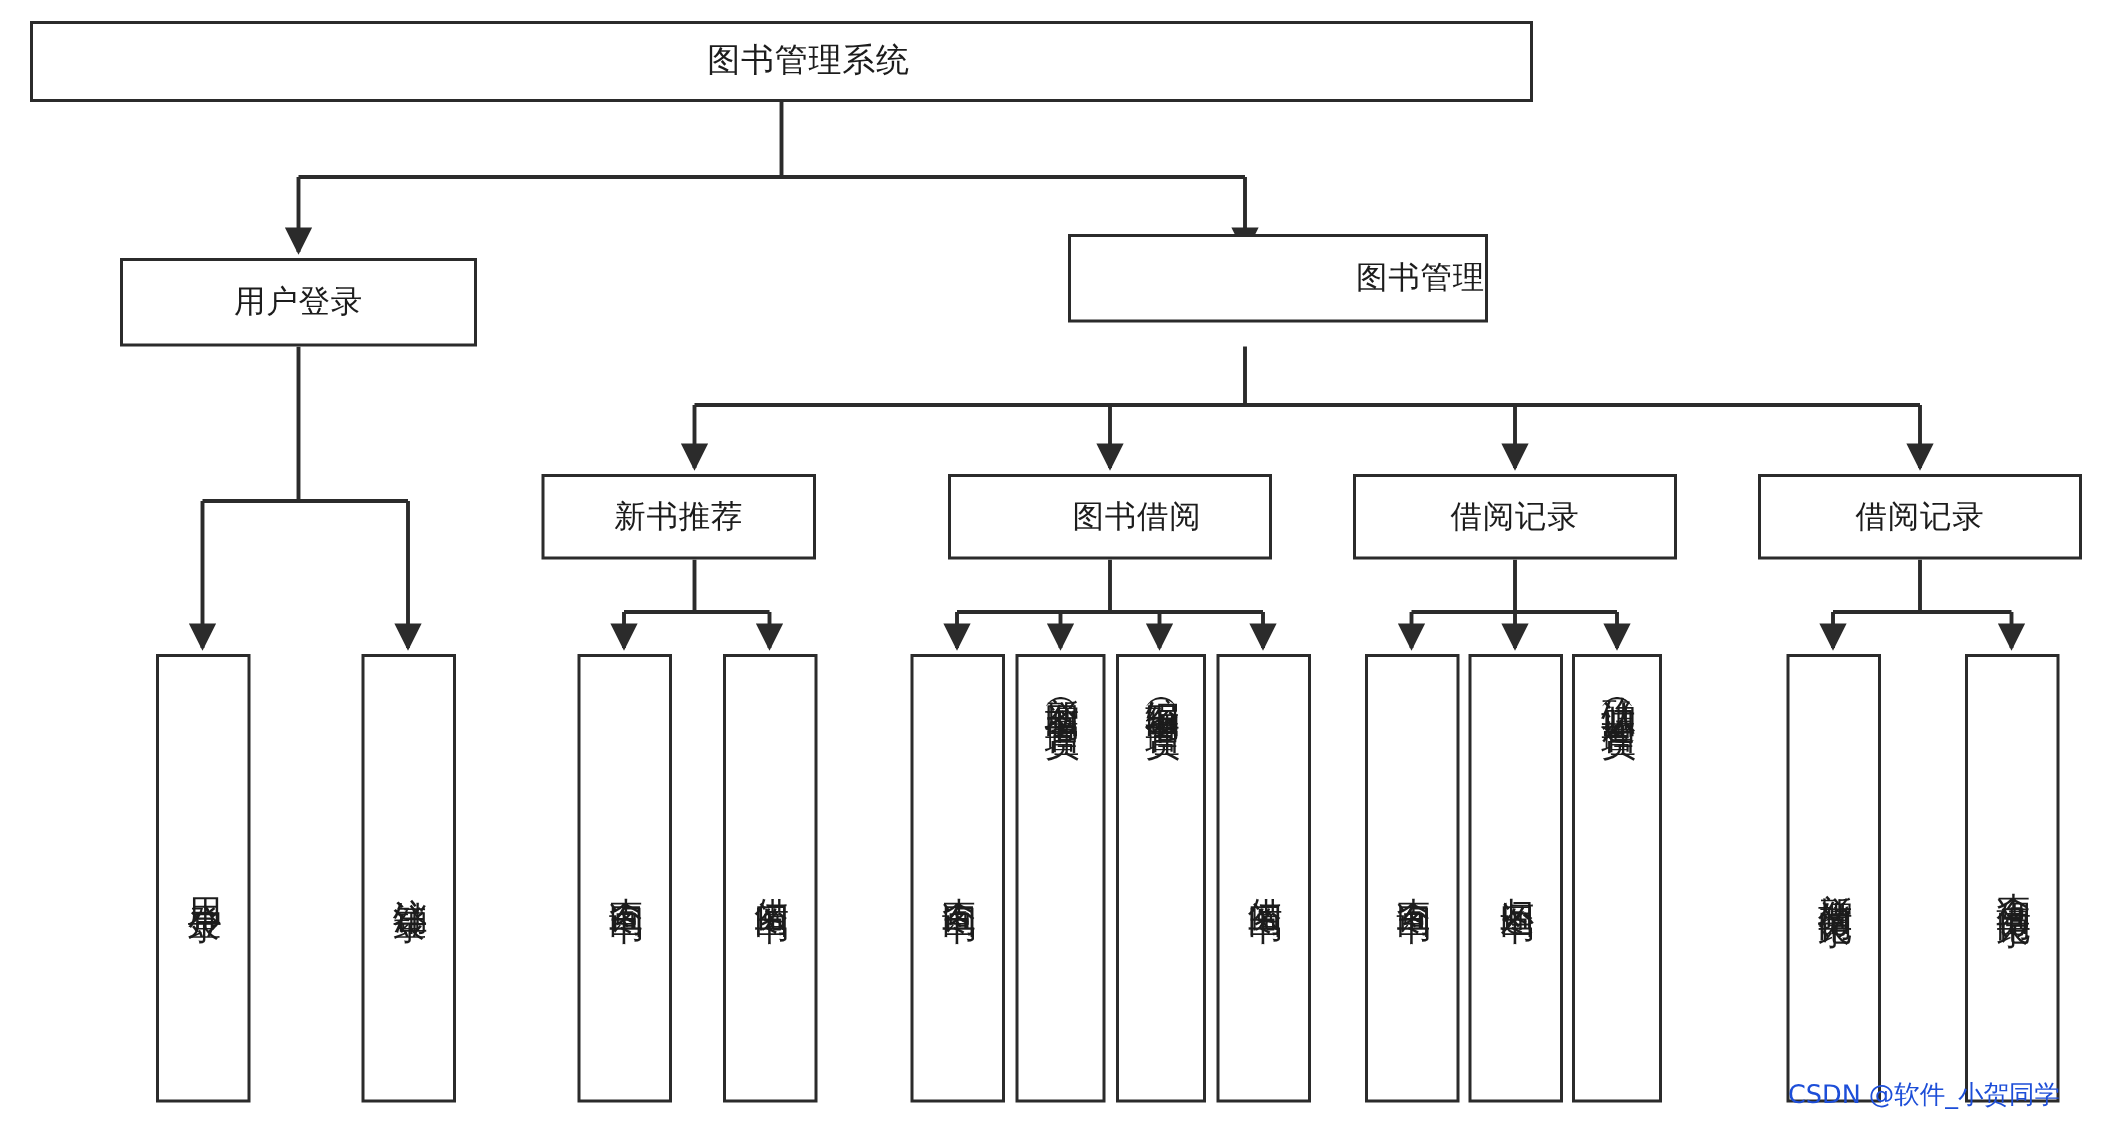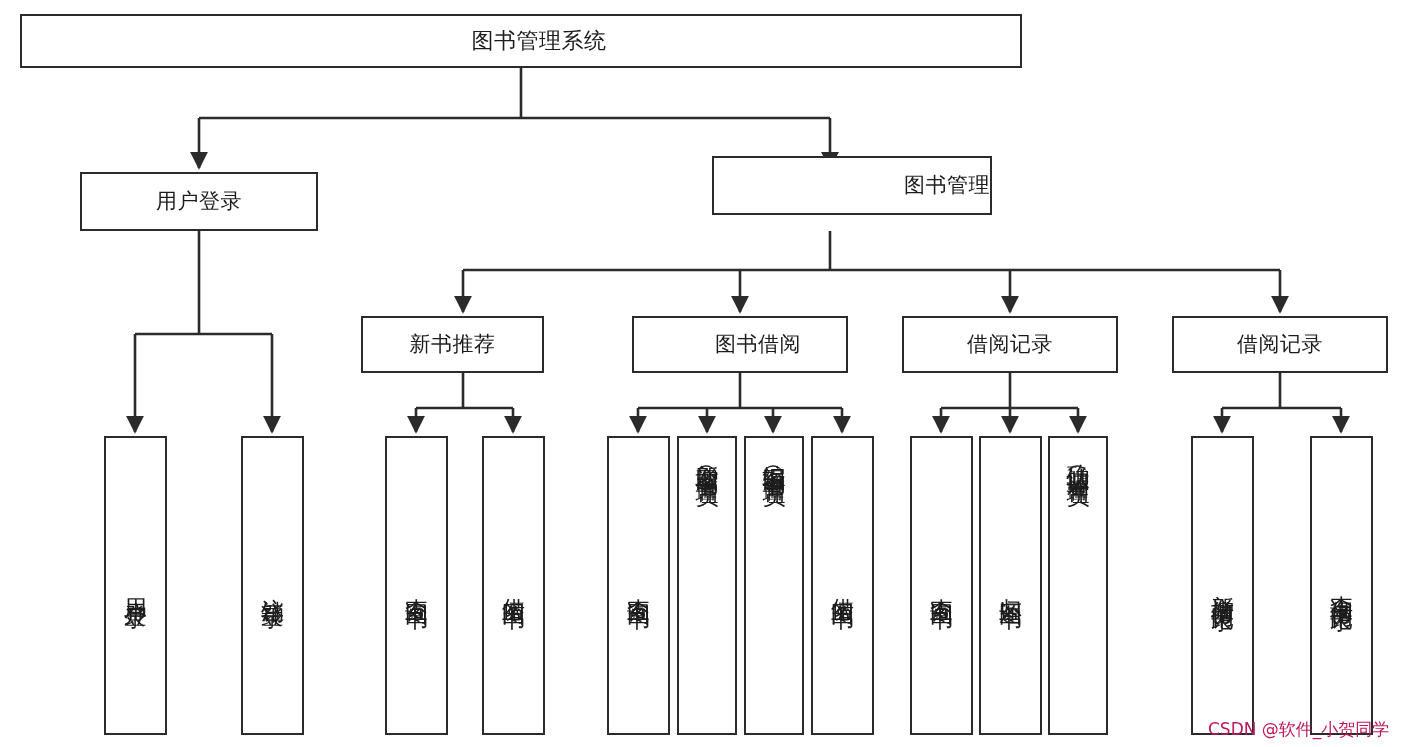--- a/index.html
+++ b/index.html
@@ -57,26 +57,25 @@
   }
   .node.vert.mid {
     align-items: center;
     padding-top: 0;
   }
   .node.root .lbl {
     font-size: 22px;
   }
   .watermark {
     position: absolute;
-    color: #be185d;
+    color: #1d4ed8;
     font-size: 17px;
     white-space: nowrap;
     user-select: none;
     font-family: "DejaVu Sans", "Liberation Sans", sans-serif;
-    margin-left: 16px;
   }
 </style>
 </head>
 <body>
 
 <div id="canvas">
 
   <svg id="wires" viewBox="0 0 1405 747" xmlns="http://www.w3.org/2000/svg">
     <defs>
       <marker id="arrow" viewBox="0 0 10 10" refX="9" refY="5" markerWidth="7" markerHeight="7" orient="auto-start-reverse">

